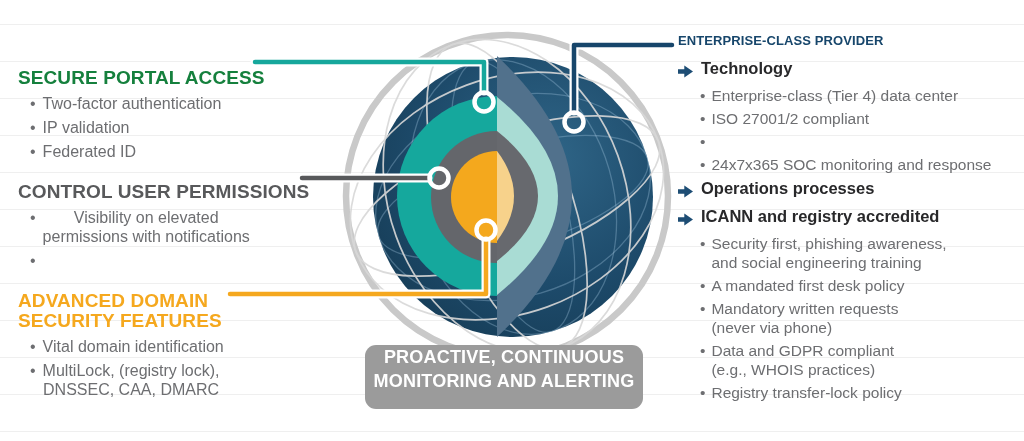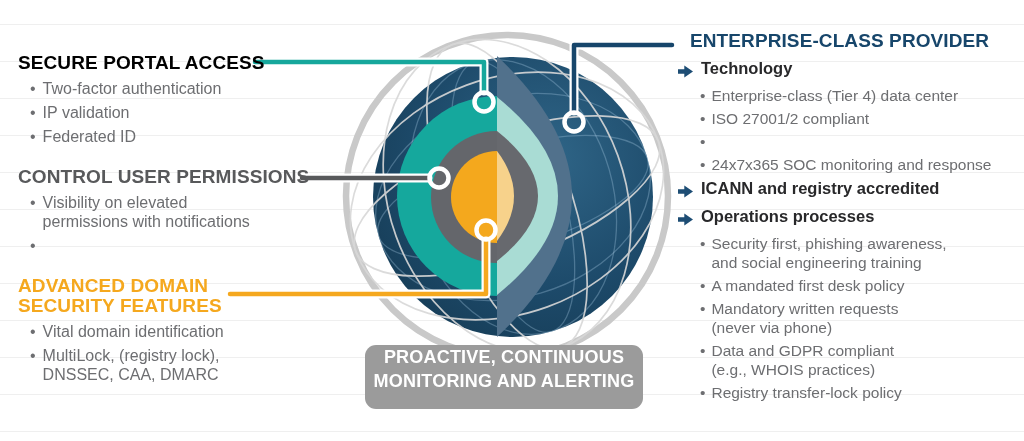--- a/index.html
+++ b/index.html
@@ -14,33 +14,33 @@
   }
   svg.diagram{position:absolute;left:0;top:0;z-index:1;}
 
   
   .col-left{position:absolute;left:18px;top:53px;width:320px;z-index:2;}
   .sec{margin:0;}
   .sec h2{
     margin:0 0 6px 0;font-size:19px;line-height:20px;font-weight:bold;
     letter-spacing:0.1px;white-space:pre-line;
   }
-  .sec.s-teal   h2{color:#000000;}
+  .sec.s-teal   h2{color:#15803d;margin-top:15px;}
   .sec.s-gray   h2{color:#58595b;}
   .sec.s-orange h2{color:#f5a81e;}
   .sec + .sec{margin-top:21px;}
   .sec.s-orange{margin-top:21px;}
   ul.blist{list-style:none;margin:0;padding:0 0 0 12px;}
   .li{display:flex;gap:7px;font-size:16px;line-height:19px;color:#6d6e71;margin:0 0 5px 0;}
   .li .dot{flex:0 0 auto;}
-  .li .txt{white-space:pre-line;}
+  .li .txt{white-space:pre-line;text-align:center;}
 
   
   .col-right{position:absolute;left:678px;top:30px;width:345px;z-index:2;}
-  .col-right h2{margin:0 0 6px 12px;font-size:19px;line-height:22px;font-weight:bold;color:#17466b;letter-spacing:0.1px;}
+  .col-right h2{margin:0 0 6px 0;font-size:13px;line-height:22px;font-weight:bold;color:#17466b;letter-spacing:0.1px;}
   .ritem{display:flex;gap:6px;align-items:flex-start;}
   .ritem .arrow{display:none;flex:0 0 auto;margin-top:4px;}
   .ritem .arrow svg path{fill:#1d4d74;}
   .ritem .dot{display:none;flex:0 0 auto;}
   .ritem.arrow-item{font-size:16.5px;font-weight:bold;color:#28282a;line-height:21px;margin:0 0 3px 0;gap:8px;}
   .ritem.arrow-item .arrow{display:inline-block;}
   .ritem.bullet-item{font-size:15.5px;color:#6d6e71;line-height:19px;margin:0 0 4px 22px;}
   .ritem.bullet-item .dot{display:inline-block;}
   .ritem .txt{white-space:pre-line;}
 
@@ -204,29 +204,29 @@
 
     <span class="dot">•</span>
     <span class="txt">24x7x365 SOC monitoring and response</span>
   </div>
 
   <div class="ritem arrow-item">
     <span class="arrow"><svg width="15" height="13" viewBox="0 0 15 13">
               <path d="M0 4.3h6.3V0.6L15 6.5 6.3 12.4V8.7H0z"></path>
             </svg></span>
 
-    <span class="txt">ICANN and registry accredited</span>
+    <span class="txt">Operations processes</span>
   </div>
 
   <div class="ritem arrow-item">
     <span class="arrow"><svg width="15" height="13" viewBox="0 0 15 13">
               <path d="M0 4.3h6.3V0.6L15 6.5 6.3 12.4V8.7H0z"></path>
             </svg></span>
 
-    <span class="txt">Operations processes</span>
+    <span class="txt">ICANN and registry accredited</span>
   </div>
 
   <div class="ritem bullet-item">
 
     <span class="dot">•</span>
     <span class="txt">Security first, phishing awareness,
 and social engineering training</span>
   </div>
 
   <div class="ritem bullet-item">

